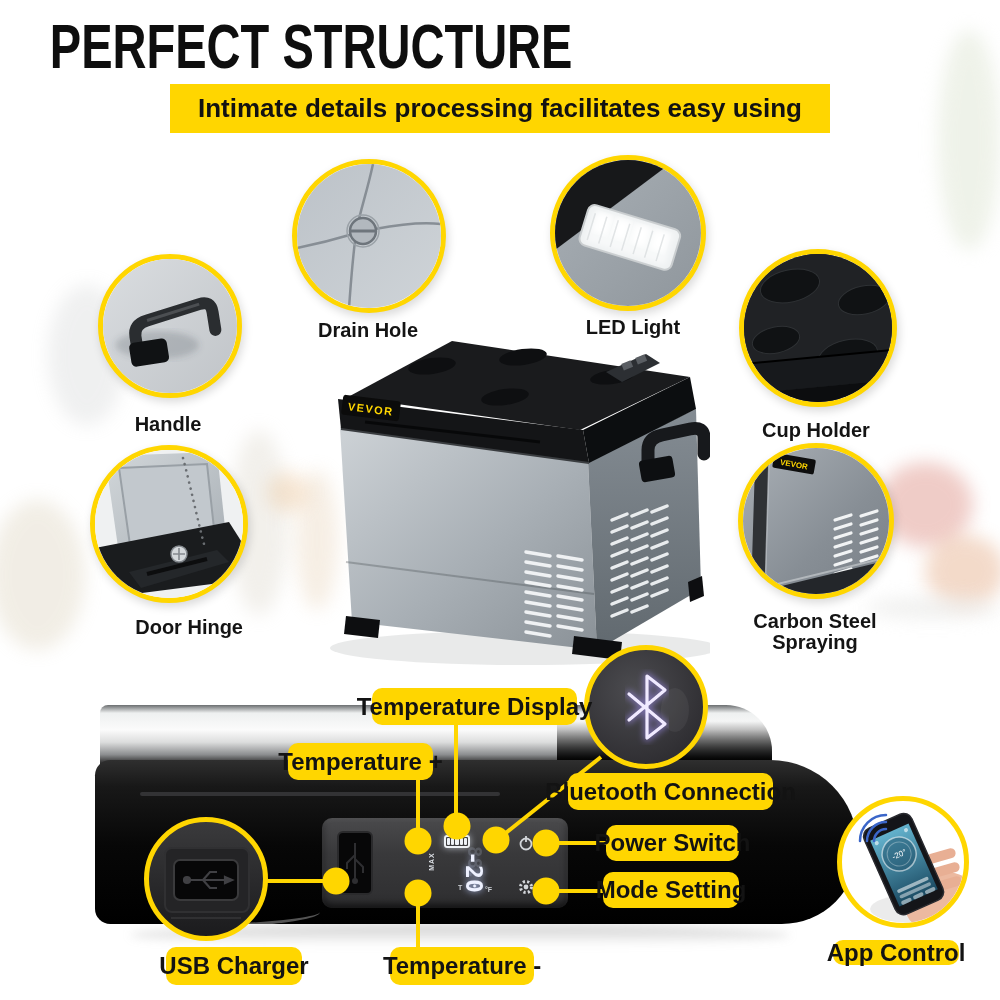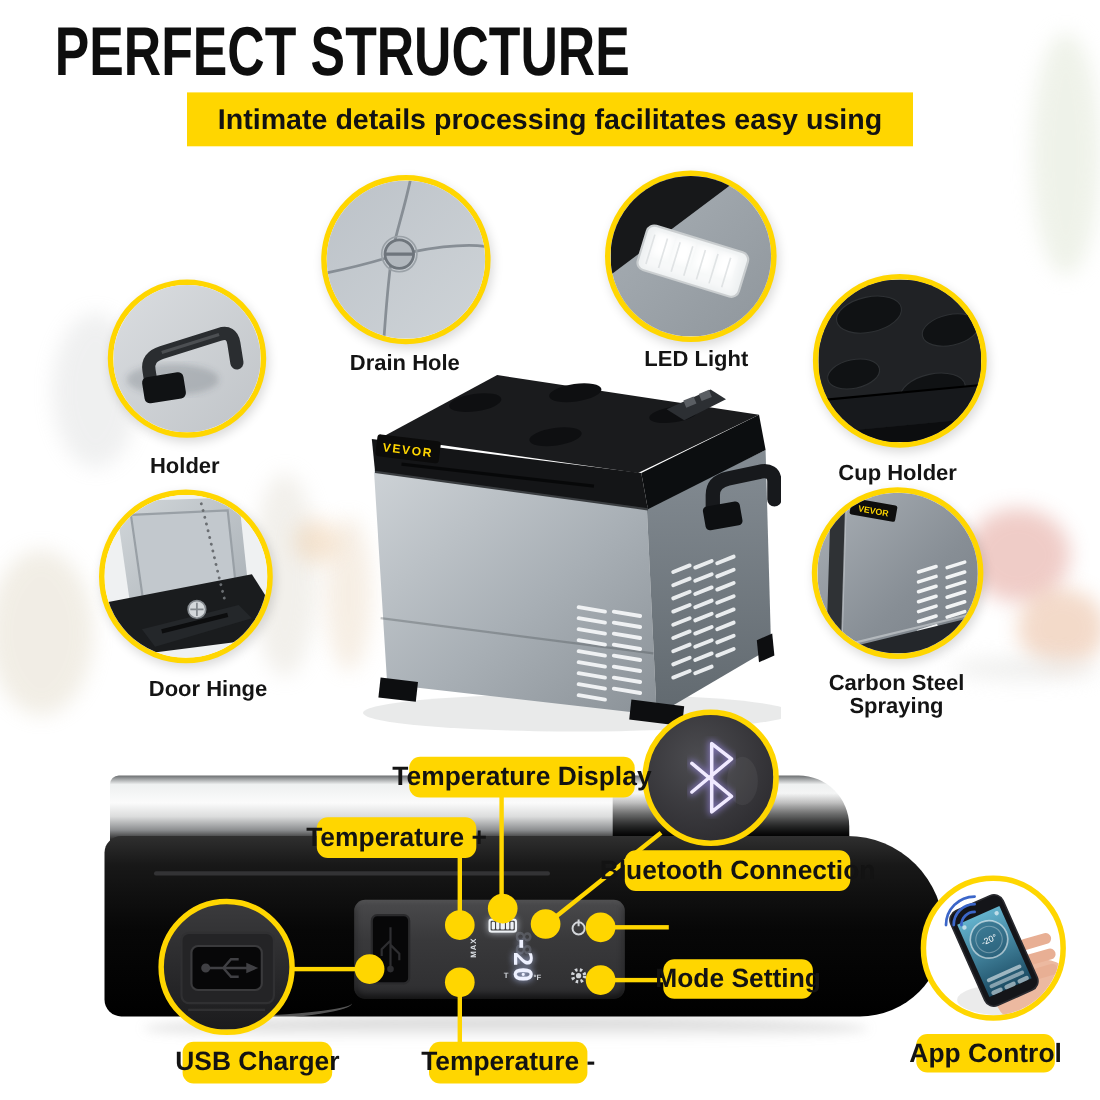--- a/index.html
+++ b/index.html
@@ -195,21 +195,21 @@
         </defs>
       <rect width="134" height="134" fill="url(#gHan)"></rect>
       <ellipse cx="54" cy="86" rx="42" ry="14" fill="rgba(70,75,80,.22)" filter="url(#soft)"></ellipse>
       <g transform="rotate(-9 67 72)">
         <path d="M32,90 L32,72 Q32,60 46,58 L100,50 Q112,48 112,60 L112,78" stroke="#2a2d30" stroke-width="12" fill="none" stroke-linecap="round"></path>
         <rect x="24" y="78" width="38" height="24" rx="5" fill="#101214"></rect>
         <path d="M46,58 L100,50" stroke="#55585c" stroke-width="3" opacity=".8"></path>
       </g>
     </svg>
   </div>
-  <div class="clabel" style="left:98px;top:414px;width:140px;">Holder</div>
+  <div class="clabel" style="left:98px;top:414px;width:140px;">Handle</div>
 
   <div class="ring" style="left:739px;top:249px;width:158px;height:158px;">
     <svg viewBox="0 0 148 148">
       <rect width="148" height="148" fill="#26282b"></rect>
       <polygon points="0,0 148,0 148,96 0,110" fill="#202225"></polygon>
       <ellipse cx="46" cy="32" rx="30" ry="16" fill="#101214" stroke="#2e3134" transform="rotate(-12 46 32)"></ellipse>
       <ellipse cx="120" cy="46" rx="26" ry="14" fill="#101214" stroke="#2e3134" transform="rotate(-12 120 46)"></ellipse>
       <ellipse cx="32" cy="86" rx="24" ry="13" fill="#101214" stroke="#2e3134" transform="rotate(-12 32 86)"></ellipse>
       <ellipse cx="104" cy="102" rx="30" ry="16" fill="#101214" stroke="#2e3134" transform="rotate(-12 104 102)"></ellipse>
       <polygon points="0,110 148,96 148,126 0,140" fill="#17191c"></polygon>
@@ -379,18 +379,19 @@
         <path d="M32,40 A12,12 0 0 1 44,28"></path>
         <path d="M25,40 A19,19 0 0 1 44,21"></path>
         <path d="M18,40 A26,26 0 0 1 44,14"></path>
       </g>
     </svg>
   </div>
 
   <div class="pill" style="left:372px;top:688px;width:205px;height:37px;">Temperature Display</div>
   <div class="pill" style="left:288px;top:743px;width:145px;height:37px;">Temperature +</div>
   <div class="pill" style="left:568px;top:773px;width:205px;height:37px;">Bluetooth Connection</div>
+  <div class="pill" style="left:606px;top:825px;width:133px;height:36px;">Power Switch</div>
   <div class="pill" style="left:603px;top:872px;width:136px;height:36px;">Mode Setting</div>
   <div class="pill" style="left:142px;top:947px;width:136px;height:38px;margin-left:24px;">USB Charger</div>
   <div class="pill" style="left:390px;top:947px;width:144px;height:38px;">Temperature -</div>
-  <div class="pill" style="left:833px;top:940px;width:126px;height:35px;">App Control</div>
+  <div class="pill" style="left:833px;top:940px;width:126px;height:25px;">App Control</div>
 
 </div>
 
 </body></html>

